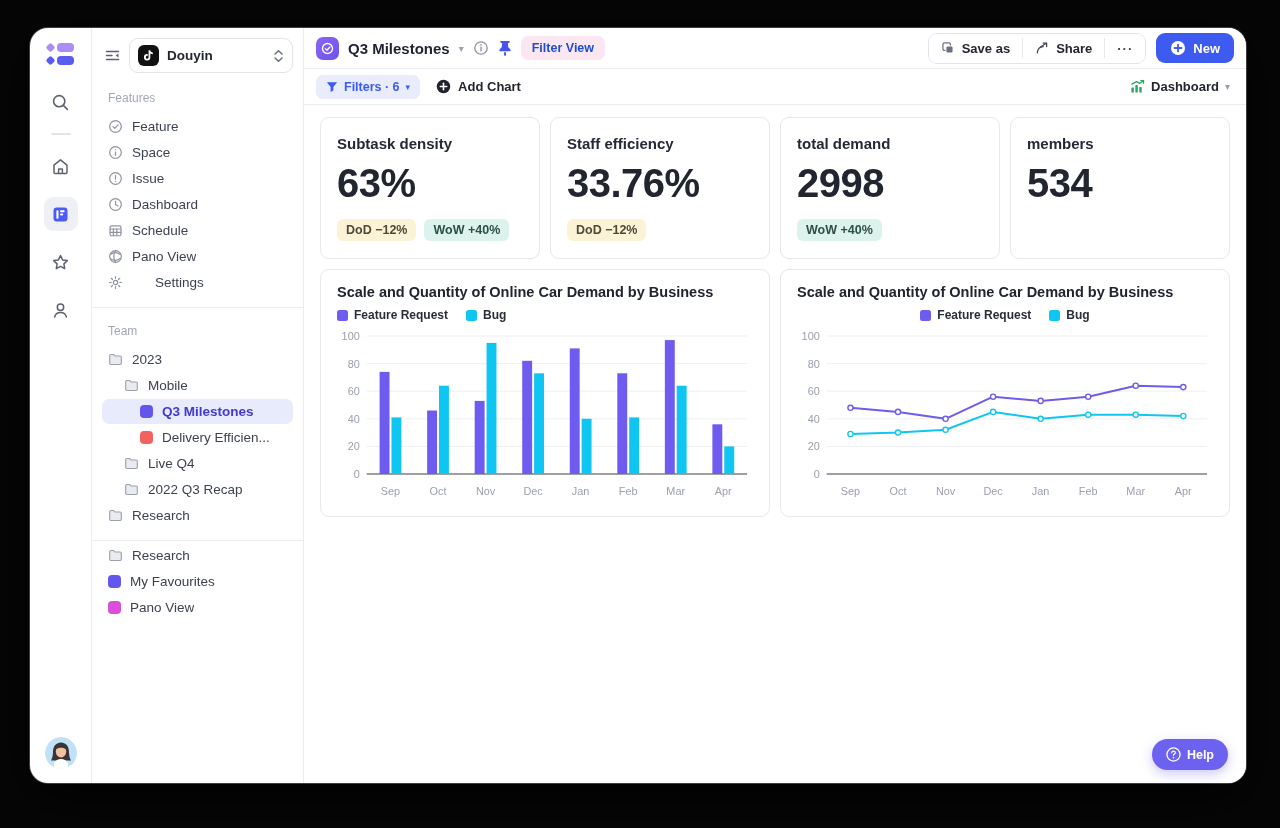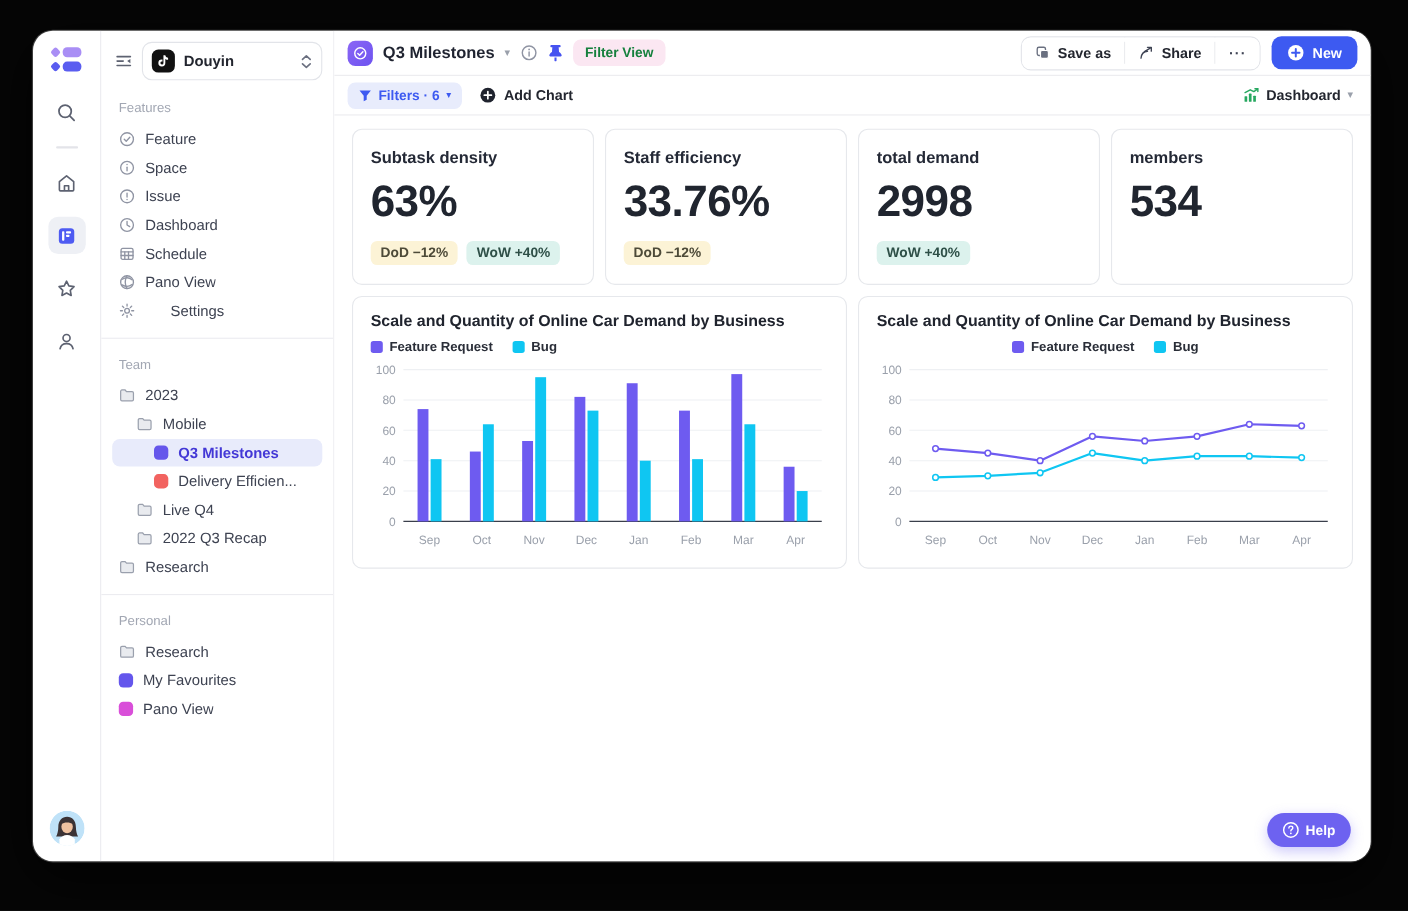--- a/index.html
+++ b/index.html
@@ -47,21 +47,21 @@
   .main { flex:1; display:flex; flex-direction:column; min-width:0; background:#fff; }
   .topbar { height:41px; flex:0 0 41px; border-bottom:1px solid #ebecef; display:flex;
     align-items:center; padding:0 12px; gap:9px; }
   .title-icon { width:23px; height:23px; border-radius:7px;
     background:linear-gradient(135deg,#8b66f5,#6d53f0); display:flex; align-items:center;
     justify-content:center; cursor:pointer; }
   .page-title { font-size:15px; font-weight:700; color:#1f2330; }
   .caret { font-size:10px; color:#9aa0ab; cursor:pointer; }
   .icon-btn { display:flex; align-items:center; justify-content:center; cursor:pointer; }
   .pill { font-size:12.5px; font-weight:700; padding:5px 11px; border-radius:7px; cursor:pointer; }
-  .pill-pink { background:#fbe7f2; color:#15803d; }
+  .pill-pink { background:#fbe7f2; color:#1d4ed8; }
   .topbar-right { margin-left:auto; display:flex; align-items:center; gap:10px; }
   .btn-group { display:flex; align-items:center; border:1px solid #e2e4e9; border-radius:9px;
     overflow:hidden; background:#fff; }
   .group-btn { display:flex; align-items:center; gap:7px; padding:7px 12px; font-size:13px;
     font-weight:700; color:#23262f; cursor:pointer; background:#fff; border:none; }
   .group-div { width:1px; height:20px; background:#e7e8ec; }
   .btn-new { display:flex; align-items:center; gap:7px; background:#3d5af1; color:#fff;
     border:none; border-radius:9px; padding:7px 14px; font-size:13px; font-weight:700;
     cursor:pointer; }
 
@@ -302,21 +302,20 @@
         </div>
         <div class="side-item" style="padding-left: 6px;">
           <span style="display:flex">
             <svg width="15" height="15" viewBox="0 0 16 16">
               <path d="M1.8 4 a1.3 1.3 0 0 1 1.3-1.3 h3 l1.4 1.6 h5.4 a1.3 1.3 0 0 1 1.3 1.3 v6.4 a1.3 1.3 0 0 1 -1.3 1.3 H3.1 a1.3 1.3 0 0 1 -1.3-1.3 Z" fill="#e9ebef" stroke="#9aa0ad" stroke-width="1.2"></path>
             </svg>
           </span>
           <span class="lbl">Research</span>
         </div>
         <div class="side-sep"></div>
-        <div class="section-label">Personal</div>
         <div class="side-item" style="padding-left: 6px;">
           <span style="display:flex">
             <svg width="15" height="15" viewBox="0 0 16 16">
               <path d="M1.8 4 a1.3 1.3 0 0 1 1.3-1.3 h3 l1.4 1.6 h5.4 a1.3 1.3 0 0 1 1.3 1.3 v6.4 a1.3 1.3 0 0 1 -1.3 1.3 H3.1 a1.3 1.3 0 0 1 -1.3-1.3 Z" fill="#e9ebef" stroke="#9aa0ad" stroke-width="1.2"></path>
             </svg>
           </span>
           <span class="lbl">Research</span>
         </div>
         <div class="side-item" style="padding-left: 6px;">
           <span class="sq" style="background:#6456ec"></span>

